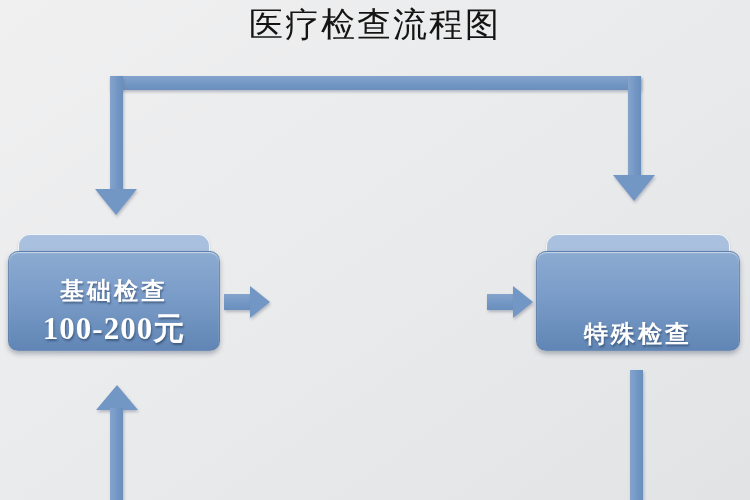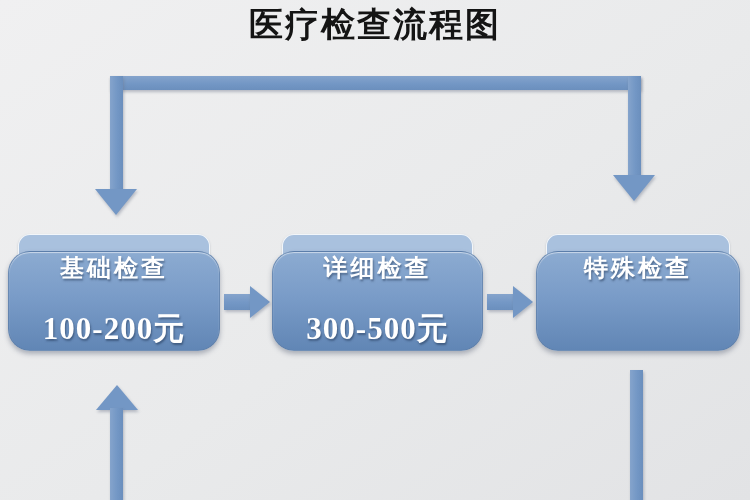--- a/index.html
+++ b/index.html
@@ -9,21 +9,21 @@
     background: linear-gradient(145deg, #f0f0f1 0%, #e9eaeb 55%, #e2e3e5 100%);
     overflow:hidden;
     font-family:"Liberation Sans", sans-serif;
   }
 
   
   .title {
     position:absolute; top:2px; left:15px; width:720px;
     text-align:center;
     font-family:"Liberation Serif","DejaVu Serif",serif;
-    font-weight:bold; font-size:34px; letter-spacing:2px;
+    font-weight:normal; font-size:34px; letter-spacing:2px;
     color: var(--title-text, #141414);
   }
 
   
   .bar {
     position:absolute;
     background: linear-gradient(180deg, #85a4cc, var(--connector,#7397c5) 55%, #6b8fbd);
     filter: drop-shadow(1px 2px 1.5px rgba(110,120,140,0.45));
   }
   .bar.vert { background: linear-gradient(90deg, #85a4cc, var(--connector,#7397c5) 55%, #6b8fbd); }
@@ -57,25 +57,25 @@
   .node-3 { left:536px; width:204px; }
   .node .tab {
     position:absolute; left:10px; right:10px; top:0; height:40px;
     border-radius:12px;
     background: var(--node-tab, #a9c1de);
     border:1px solid rgba(255,255,255,0.85);
     box-shadow: 0 1px 2px rgba(100,110,130,0.35);
   }
   .node .body {
     position:absolute; left:0; right:0; top:17px; bottom:3px;
-    border-radius:22px;
+    border-radius:10px;
     background: linear-gradient(180deg, var(--node-fill-top,#8cabd1) 0%, #7a9cc8 45%, var(--node-fill-bottom,#6186b5) 100%);
     border:1px solid rgba(90,120,160,0.55);
     box-shadow: 0 3px 5px rgba(90,100,120,0.45), inset 0 1px 1px rgba(255,255,255,0.55);
-    display:flex; flex-direction:column; align-items:center; justify-content:space-between;
+    display:flex; flex-direction:column; align-items:center; justify-content:flex-end;
     gap:1px;
   }
   .node .label {
     font-family:"Liberation Serif","DejaVu Serif",serif;
     font-weight:bold; font-size:24px; letter-spacing:3px;
     color: var(--node-text,#ffffff);
     text-shadow: 1px 2px 2px rgba(30,50,80,0.5);
   }
   .node .price {
     font-weight:bold; font-size:31px; letter-spacing:1px;
@@ -101,27 +101,20 @@
     <div class="tab"></div>
     <div class="body">
       <div class="label">基础检查</div>
       <div class="price">100-200元</div>
     </div>
   </div>
 
   <div class="bar flow1-shaft"></div>
   <div class="tri right flow1-head"></div>
 
-  <div class="node node-2">
-    <div class="tab"></div>
-    <div class="body">
-      <div class="label">详细检查</div>
-      <div class="price">300-500元</div>
-    </div>
-  </div>
 
   <div class="bar flow2-shaft"></div>
   <div class="tri right flow2-head"></div>
 
   <div class="node node-3">
     <div class="tab"></div>
     <div class="body">
       <div class="label">特殊检查</div>
     </div>
   </div>

